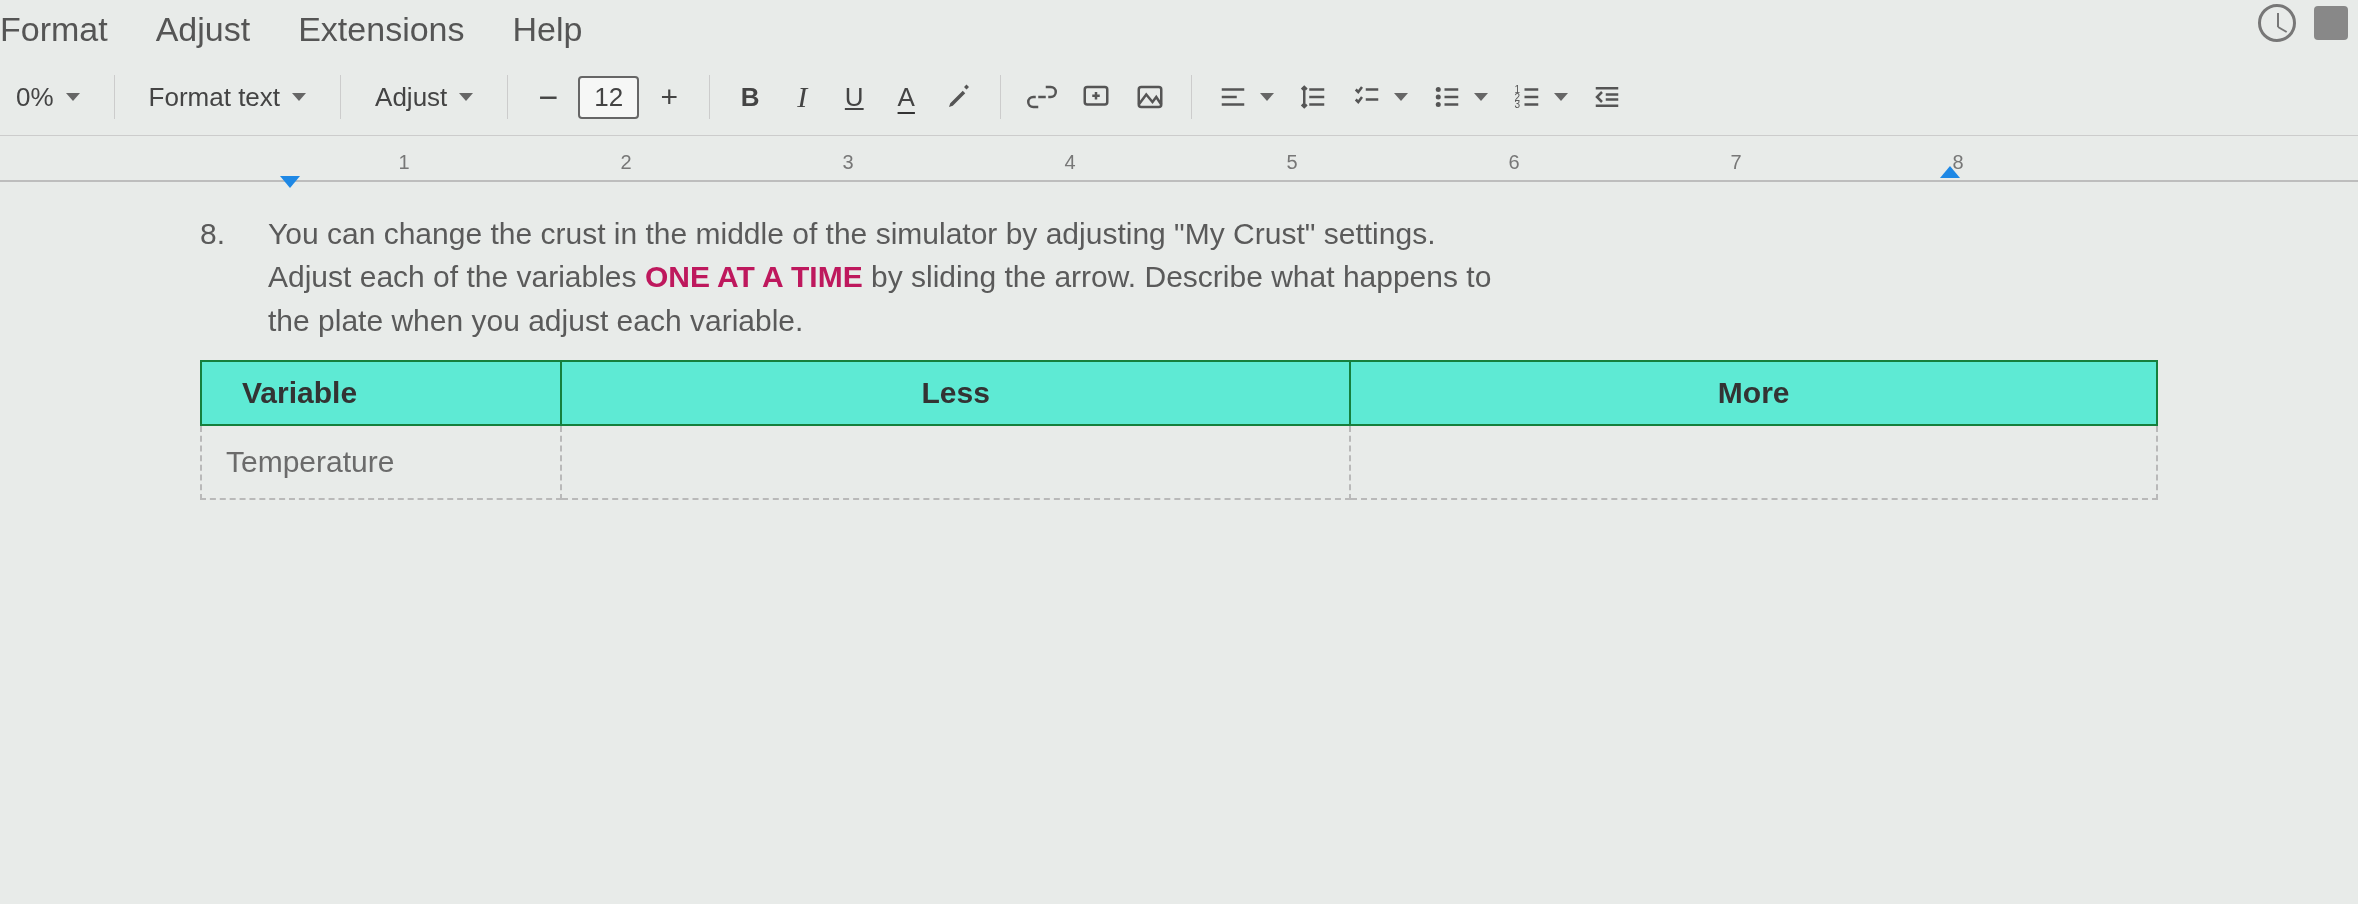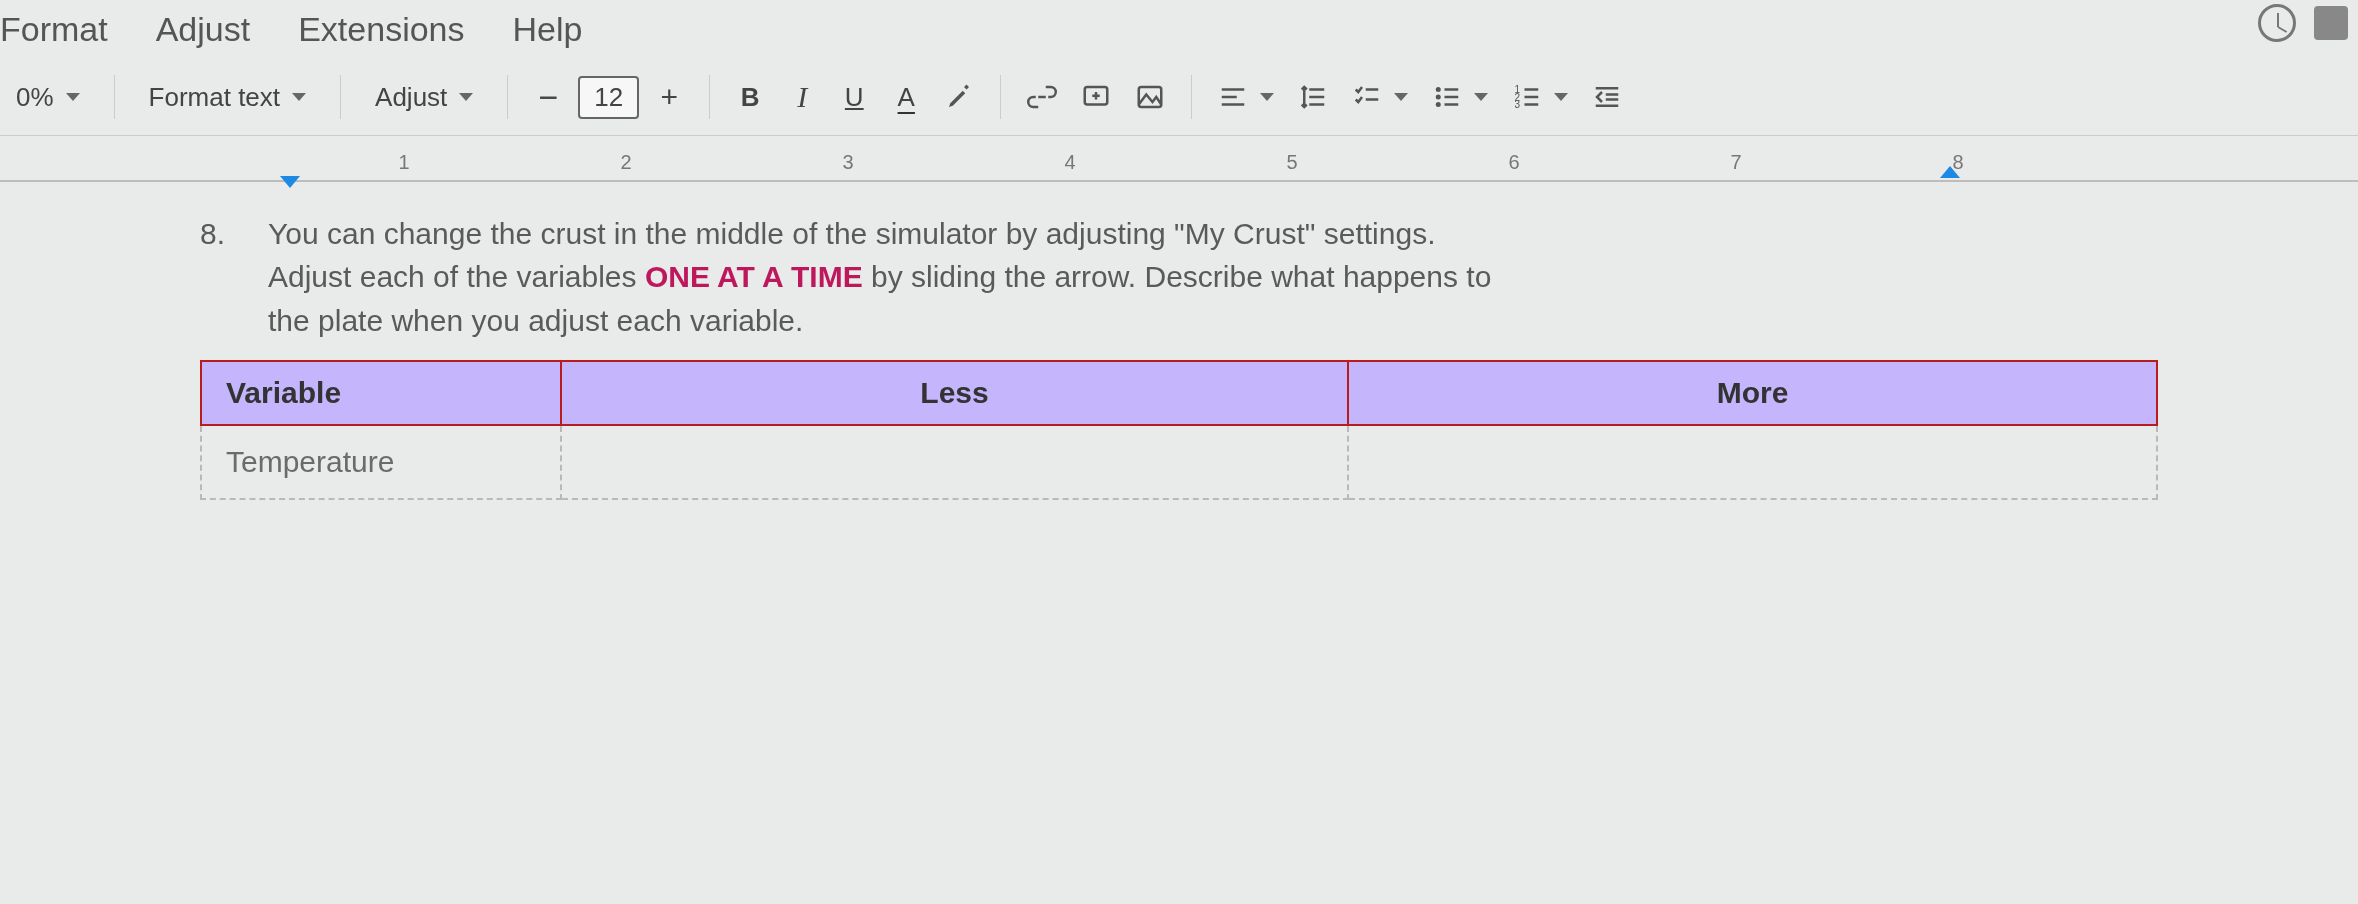--- a/index.html
+++ b/index.html
@@ -17,21 +17,21 @@
   .ruler-num { position: absolute; bottom: 14px; font-size: 20px; color: #777; transform: translateX(-50%); }
   .indent-marker { position: absolute; bottom: 0; width: 0; height: 0; border-left: 10px solid transparent; border-right: 10px solid transparent; }
   .indent-marker.down { border-top: 12px solid #1e88e5; }
   .indent-marker.up { border-bottom: 12px solid #1e88e5; bottom: 10px; }
   .doc { padding: 24px 200px 0 200px; }
   .para { font-size: 30px; line-height: 1.45; color: #5a5a5a; margin-bottom: 18px; }
   .qnum { display: inline-block; width: 48px; }
   .para-text { display: block; margin-left: 68px; margin-top: -44px; }
   .bold { font-weight: 700; color: #be185d; }
   table.worksheet { width: 100%; border-collapse: collapse; margin-top: 16px; }
-  table.worksheet th { background: #c4b5fd; border: 2px solid #b91c1c; font-size: 30px; font-weight: 600; color: #333; padding: 14px 24px; text-align: left; }
+  table.worksheet th { background: #5eead4; border: 2px solid #15803d; font-size: 30px; font-weight: 600; color: #333; padding: 14px 40px; text-align: left; }
   table.worksheet th.center { text-align: center; }
   table.worksheet td { border: 2px dashed #b9b9b9; font-size: 30px; color: #6b6b6b; padding: 4px 24px; height: 74px; }
   .col-var { width: 360px; }
   .icon-svg { width: 30px; height: 30px; display:inline-block; }
   .underline-A { text-decoration: underline; text-decoration-color: #333; text-underline-offset: 6px; }
   .top-right { position: absolute; right: 10px; top: 4px; display:flex; gap: 18px; align-items:center; }
   .circle-icon { width: 38px; height: 38px; border: 3px solid #777; border-radius: 50%; position: relative; }
   .circle-icon .hand { position:absolute; width:2px; height:14px; background:#777; left:50%; top:6px; transform-origin: bottom center; }
   .circle-icon .hand.h2 { transform: rotate(120deg); height:10px; top:10px;}
   .sq-icon { width: 34px; height: 34px; background: #888; border-radius:4px;}

